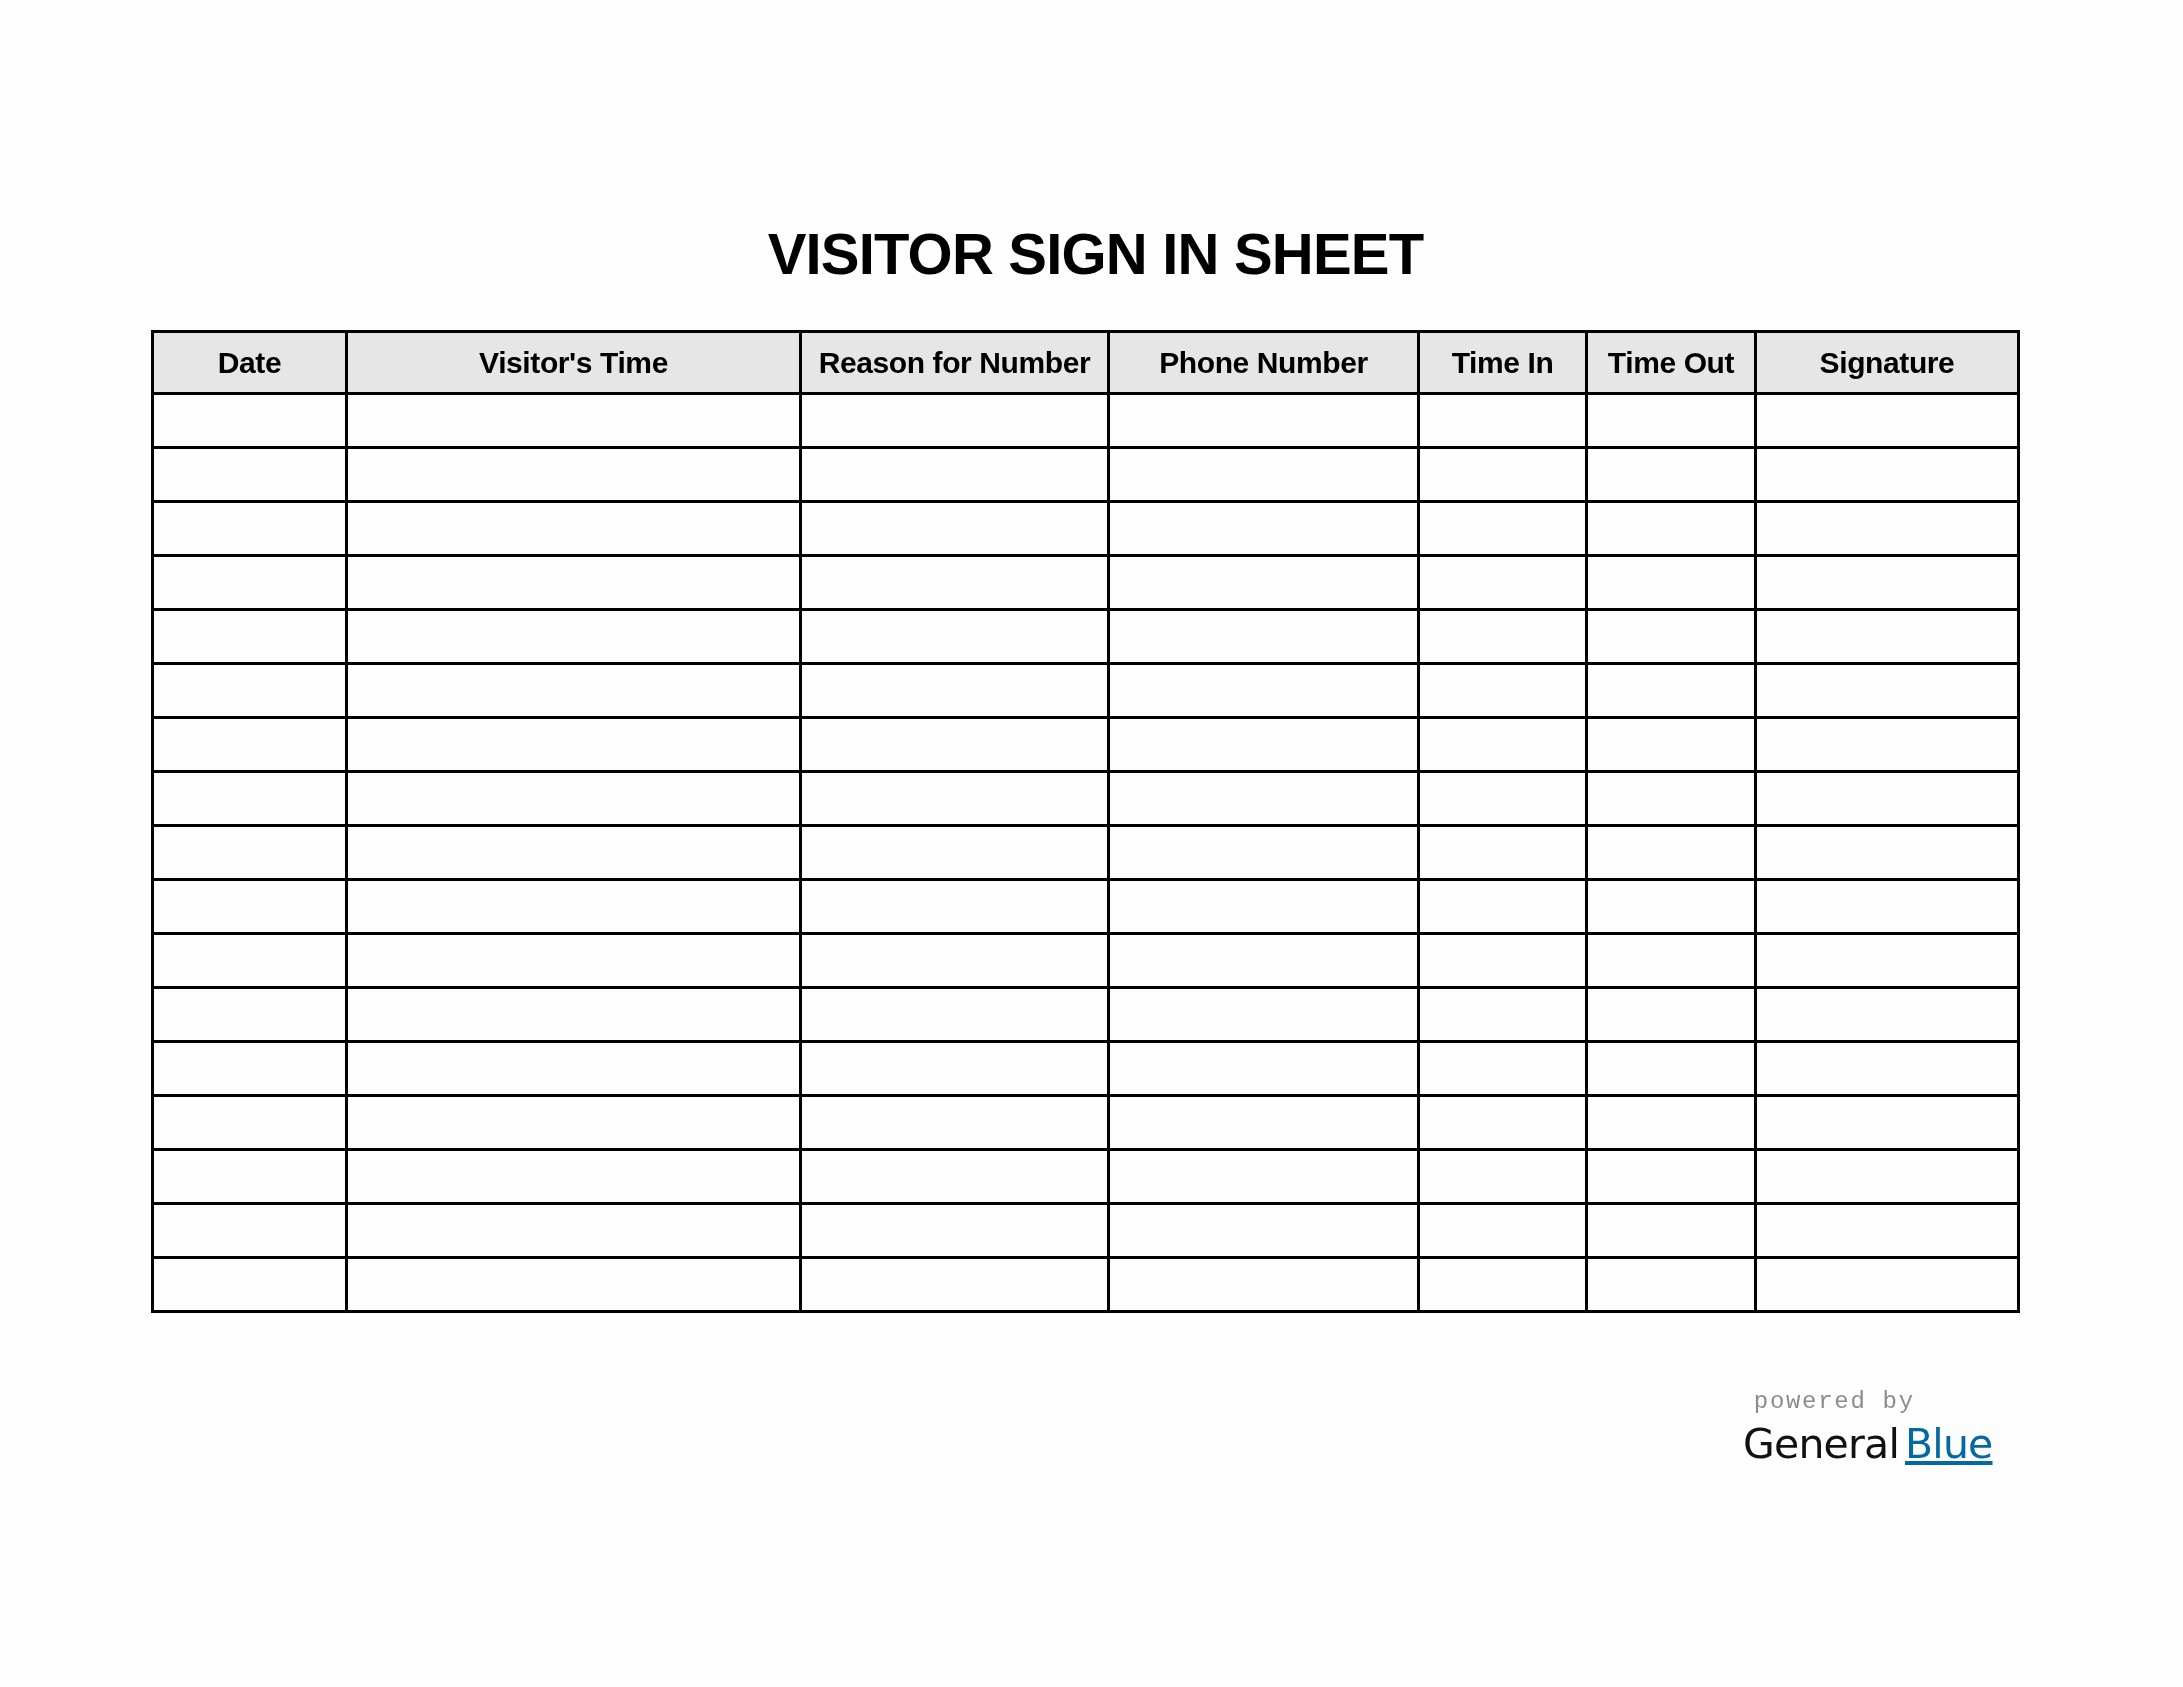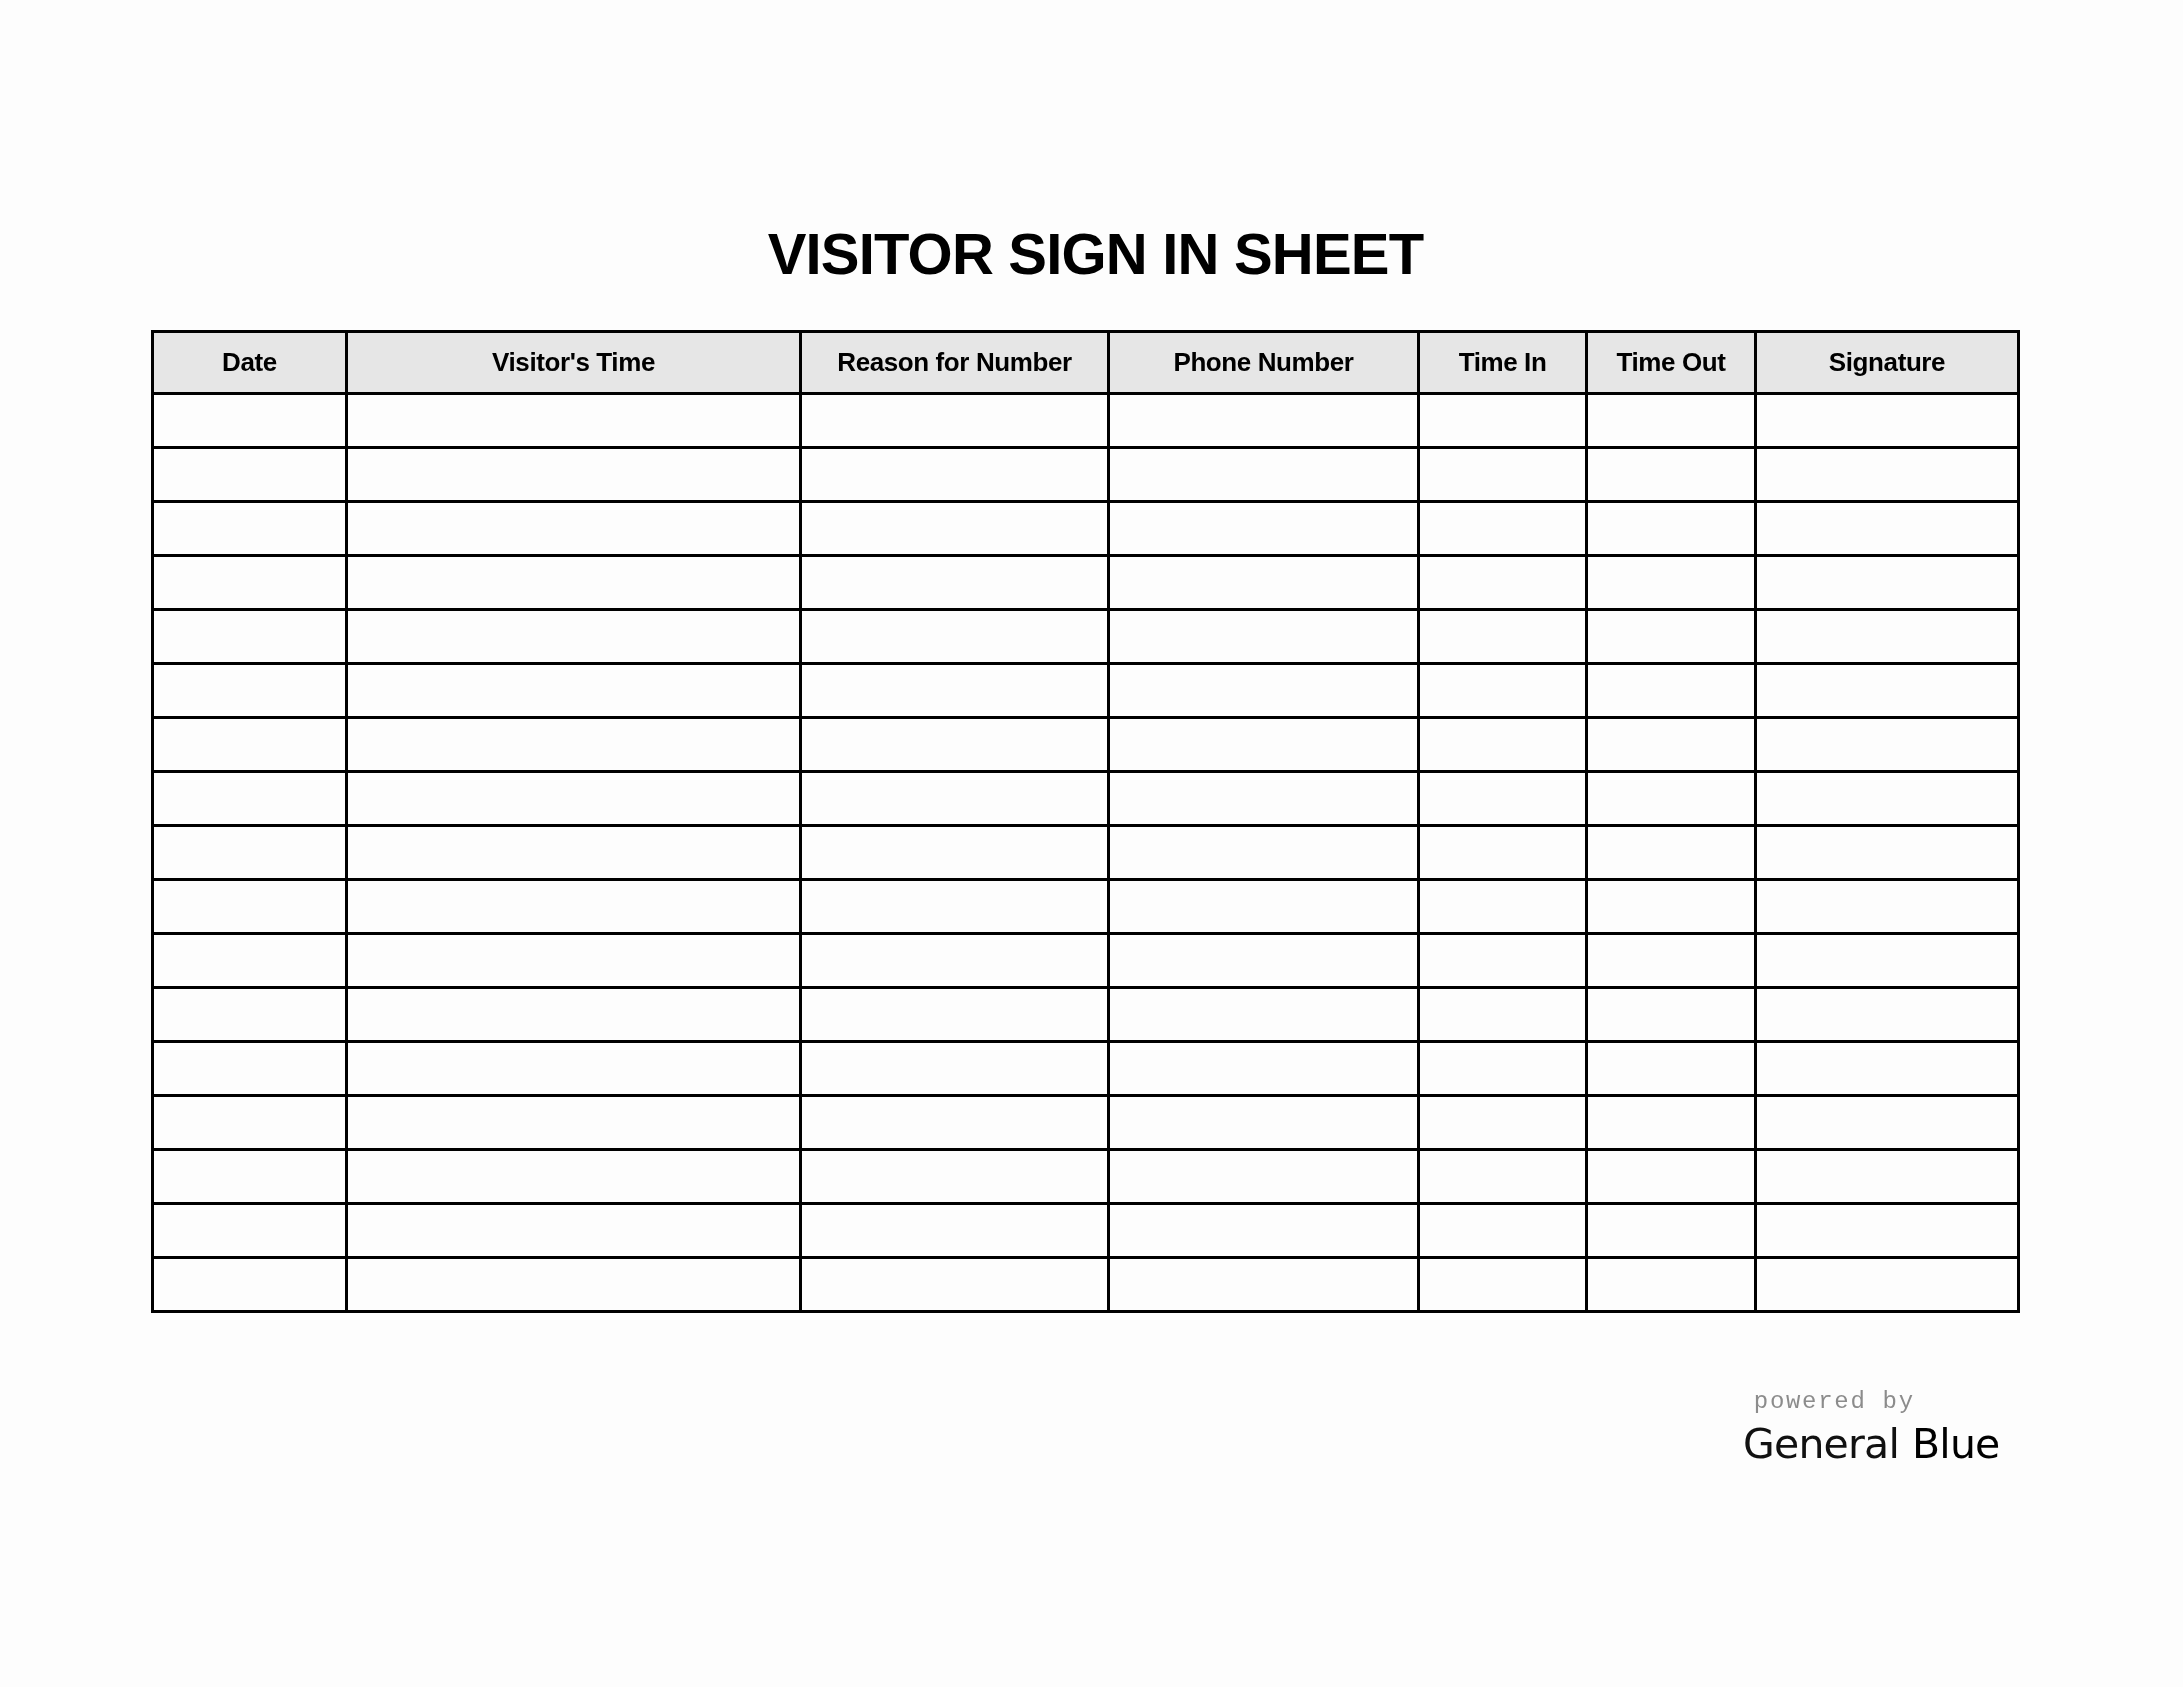--- a/index.html
+++ b/index.html
@@ -37,21 +37,21 @@
       table-layout: fixed;
       border: 3.3px solid #000;
     }
     table.sheet th, table.sheet td {
       border: 3.3px solid #000;
       padding: 0;
     }
     table.sheet th {
       background: #e6e6e6;
       height: 59px;
-      font-size: 26px;
+      font-size: 30px;
       font-weight: bold;
       text-align: center;
       vertical-align: middle;
       letter-spacing: -0.4px;
     }
     table.sheet td {
       height: 51px;
       background: #fdfdfd;
     }
     .logo {
@@ -74,21 +74,21 @@
       position: absolute;
       left: 0;
       top: 31px;
       font-family: "DejaVu Sans", sans-serif;
       font-size: 41px;
       line-height: 50px;
       white-space: nowrap;
       letter-spacing: -0.8px;
     }
     .brand-general { color: #111; }
-    .brand-blue { color: #000000; margin-left: 13px; }
+    .brand-blue { color: #0369a1; margin-left: 6px; text-decoration: underline; }
   </style>
 </head>
 <body>
 
 <h1 class="page-title">VISITOR SIGN IN SHEET</h1>
 
 <table class="sheet">
   <colgroup id="colgroup">
       <col style="width: 194px;">
       <col style="width: 454px;">

